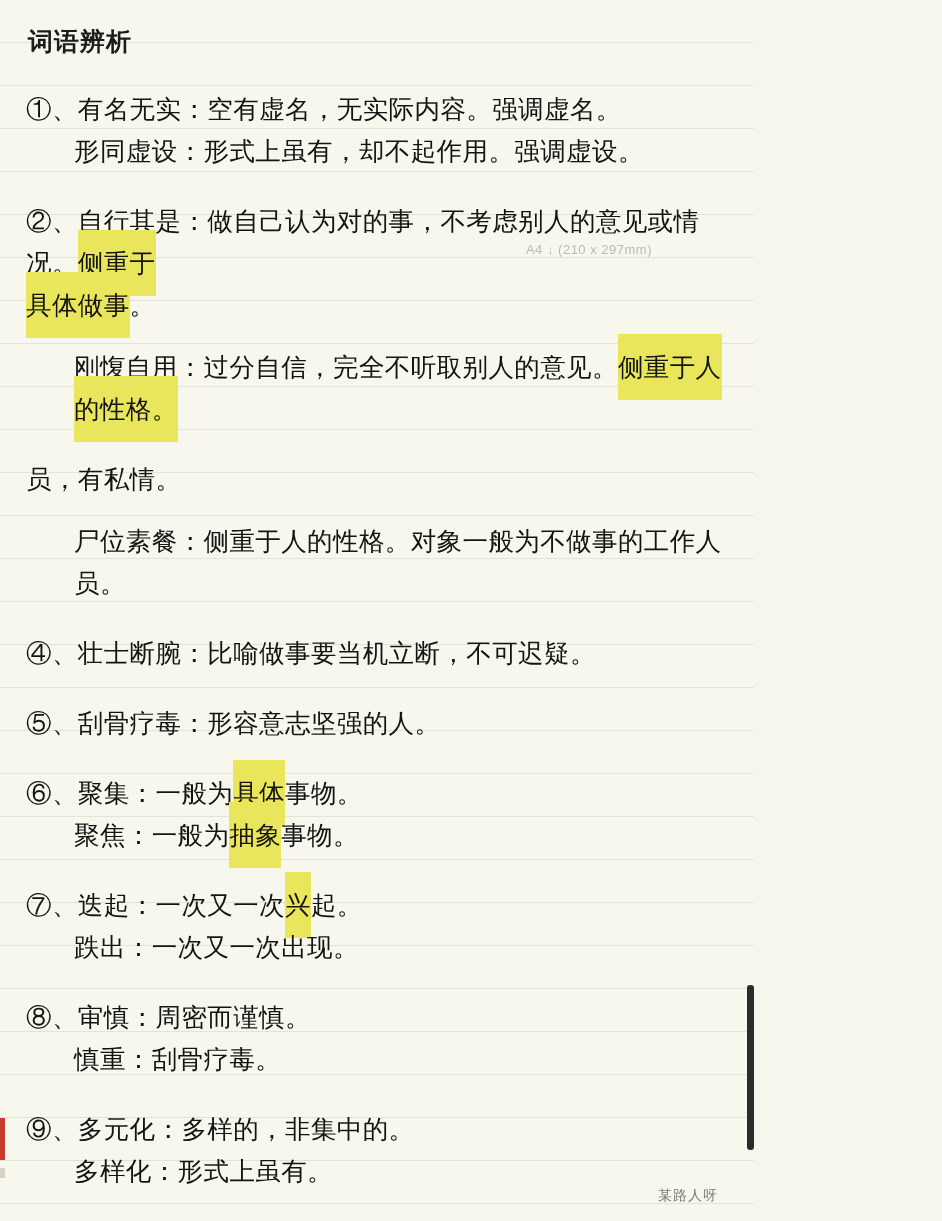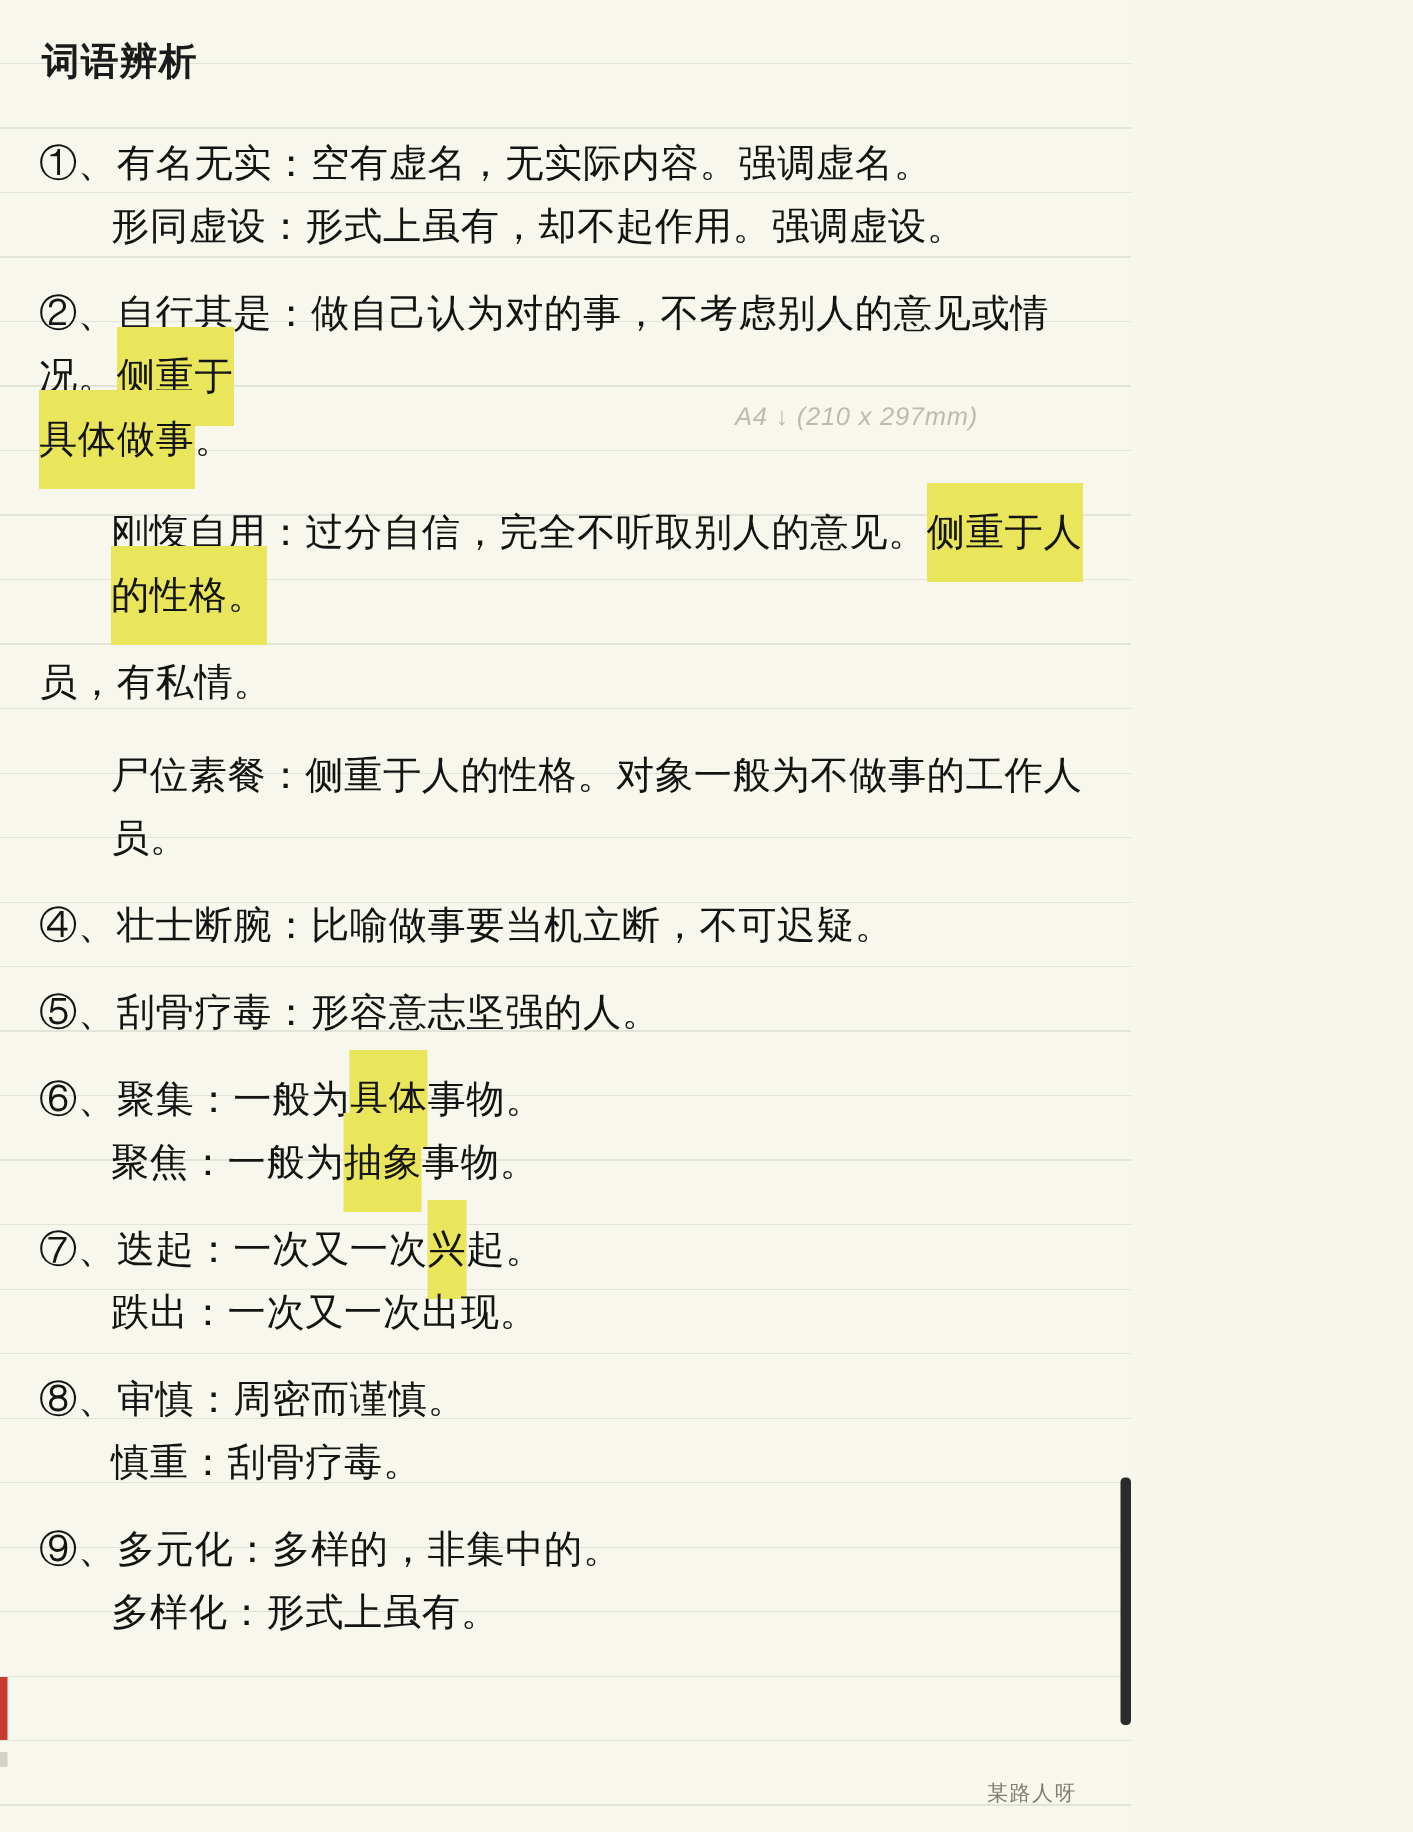--- a/index.html
+++ b/index.html
@@ -48,46 +48,45 @@
     border-radius: 3px;
   }
   .title {
     font-size: 25px;
     color: #1b1b1b;
     letter-spacing: 1px;
     margin: 0 0 30px 2px;
     line-height: 34px;
   }
   .entry {
-    margin-bottom: 16px;
+    margin-bottom: 28px;
   }
   .line {
     font-size: 25.5px;
     line-height: 42px;
     color: #141414;
     letter-spacing: 0.4px;
     white-space: pre-wrap;
   }
   .line.indent {
     padding-left: 48px;
   }
   .gap-m { height: 20px; }
   .hl {
     background: #e9e65c;
     padding: 19px 0;
   }
   .watermark {
     position: absolute;
     right: 102px;
-    top: 268px;
-    font-size: 17px;
+    top: 242px;
+    font-size: 13px;
     color: #bcbcae;
     letter-spacing: 0.5px;
     font-family: "Liberation Sans", sans-serif;
-    font-style: italic;
   }
   .signature {
     position: absolute;
     right: 36px;
     bottom: 16px;
     font-size: 14px;
     color: #7e7d72;
     letter-spacing: 1px;
   }
 </style>

